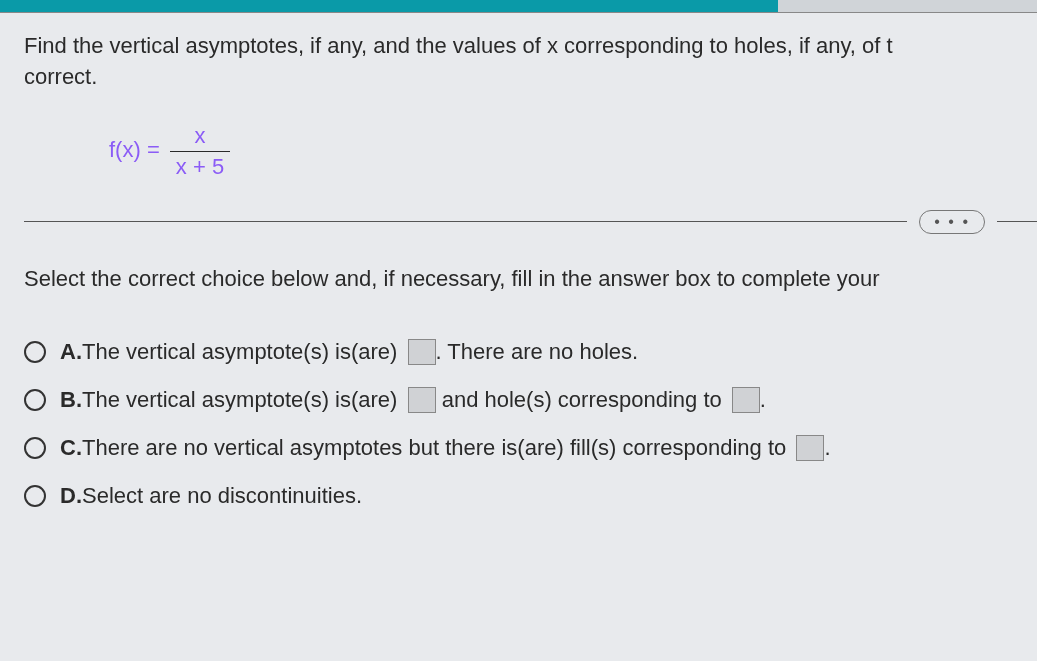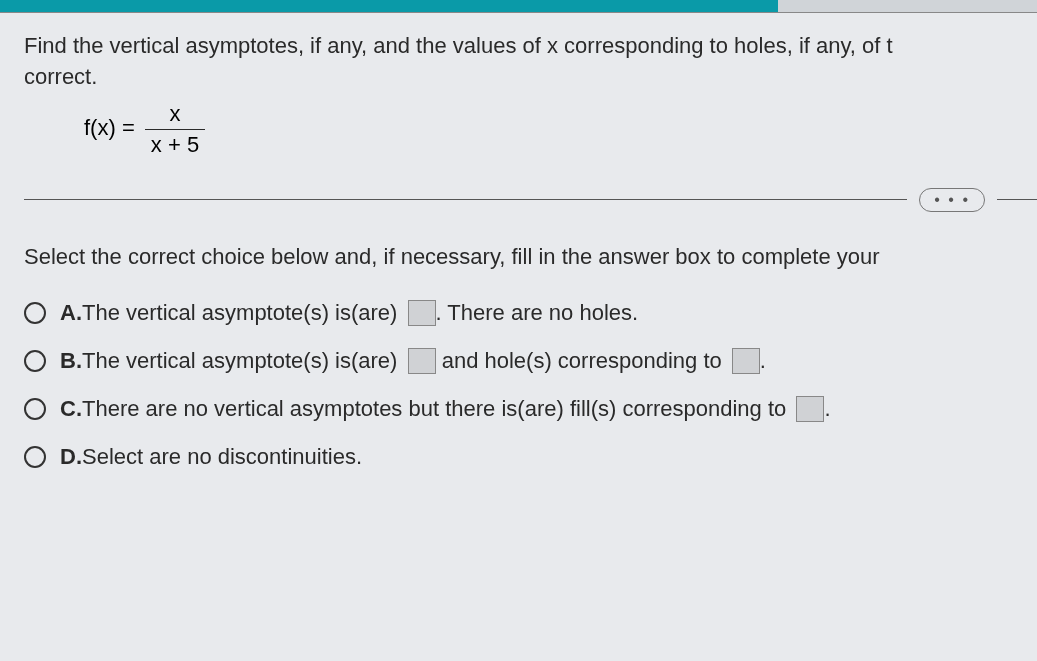--- a/index.html
+++ b/index.html
@@ -20,28 +20,28 @@
     background: #e8eaed;
     padding: 18px 0 18px 24px;
     height: 649px;
     position: relative;
     border-top: 1px solid #888;
   }
   .question-text {
     font-size: 22px;
     color: #2a2a2a;
     line-height: 1.4;
-    margin-bottom: 8px;
+    margin-bottom: 30px;
     padding-right: 8px;
   }
   .formula-area {
-    margin-left: 60px;
+    margin-left: 85px;
     margin-bottom: 30px;
     font-size: 22px;
-    color: #000000;
+    color: #8b5cf6;
   }
   .fraction {
     display: inline-block;
     vertical-align: middle;
     text-align: center;
     margin-left: 4px;
   }
   .fraction .num {
     display: block;
     padding: 0 6px 2px 6px;
@@ -70,21 +70,21 @@
     background: #e8eaed;
     color: #555;
     font-size: 16px;
     letter-spacing: 2px;
     cursor: pointer;
   }
   .instruction-text {
     font-size: 22px;
     color: #2a2a2a;
     line-height: 1.4;
-    margin-bottom: 28px;
+    margin-bottom: 45px;
   }
   .choices { }
   .choice-row {
     display: flex;
     align-items: center;
     margin-bottom: 22px;
     font-size: 22px;
     color: #2a2a2a;
   }
   .radio {

